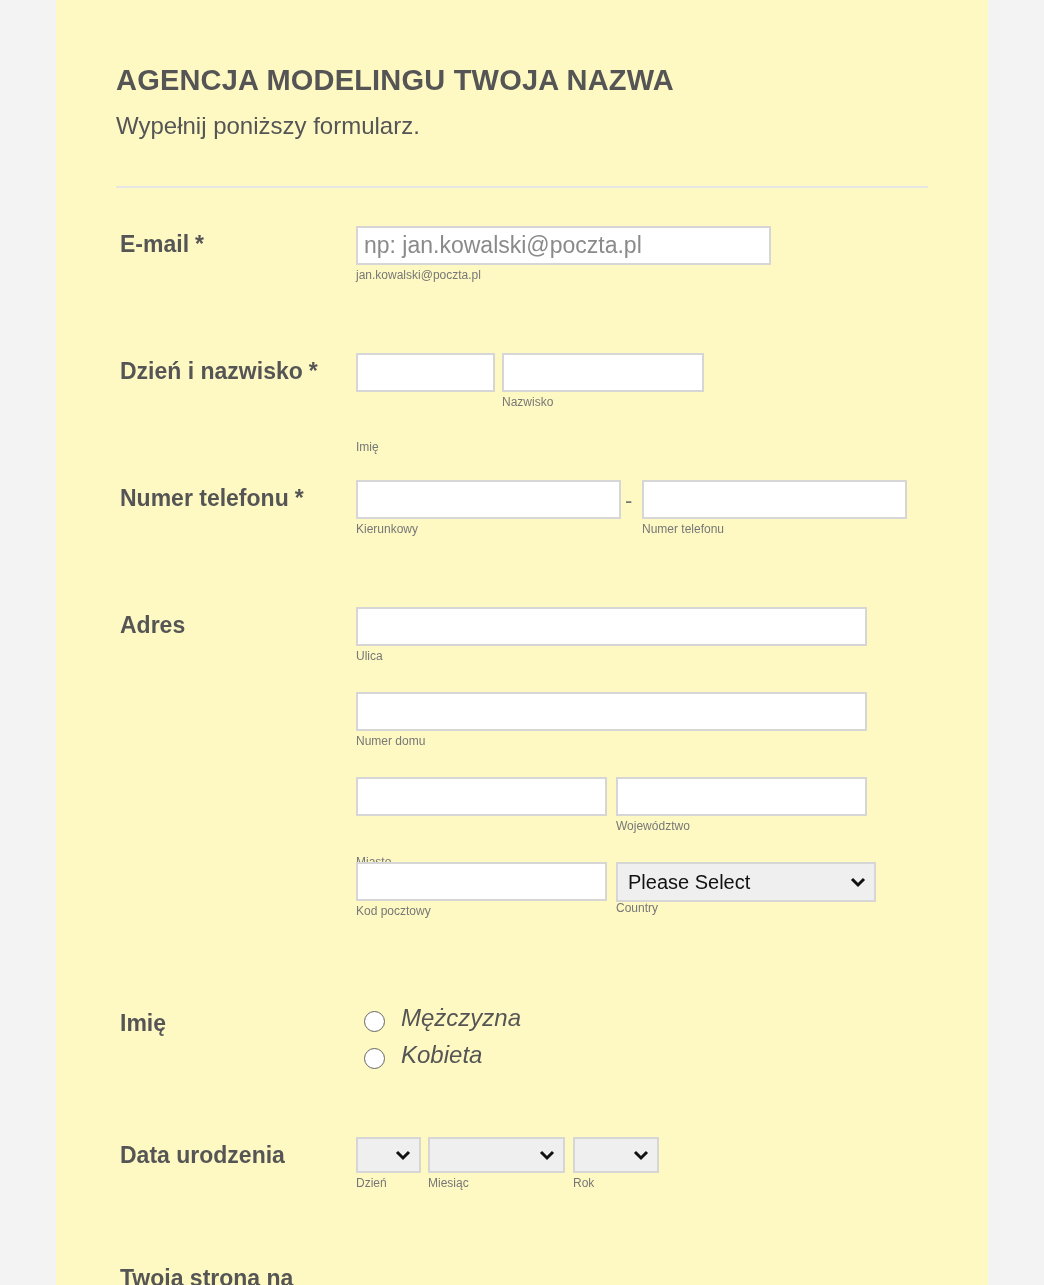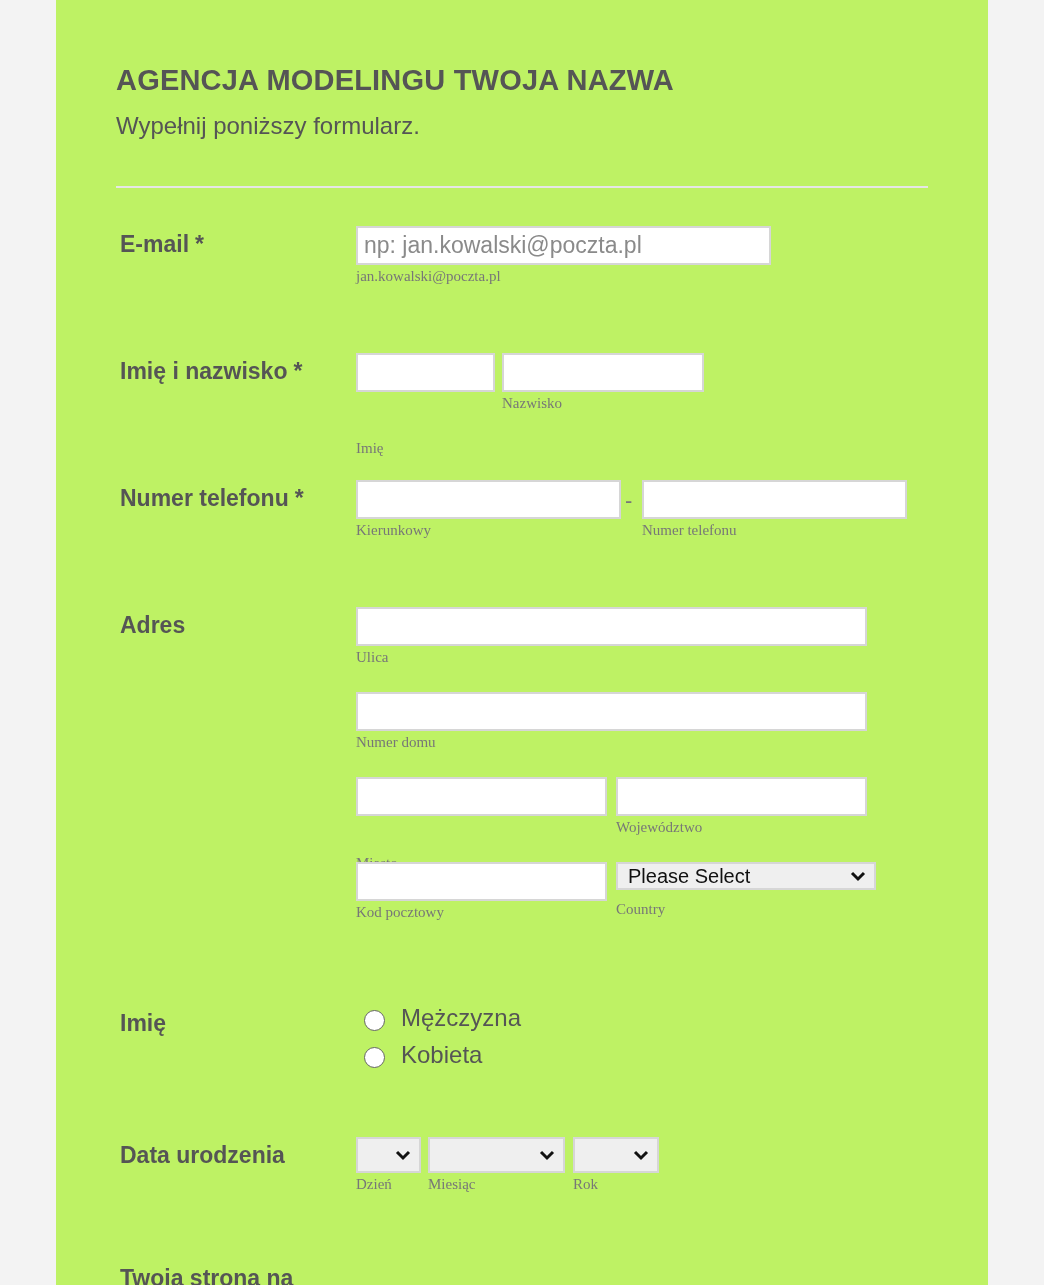--- a/index.html
+++ b/index.html
@@ -11,21 +11,21 @@
       font-family: "Liberation Sans", sans-serif;
       color: #555555;
       position: relative;
     }
     .card {
       position: absolute;
       left: 56px;
       top: 0;
       width: 932px;
       height: 1285px;
-      background: #bef264;
+      background: #fef9c3;
     }
     .abs { position: absolute; }
     .title {
       left: 60px; top: 64px;
       font-size: 29px; font-weight: bold; color: #555555;
       letter-spacing: 0.2px; white-space: nowrap;
     }
     .subtitle {
       left: 60px; top: 112px;
       font-size: 24px; color: #555555; white-space: nowrap;
@@ -45,35 +45,35 @@
       border: 2px solid #d6d6d6;
       background: #ffffff;
       font-family: "Liberation Sans", sans-serif;
       font-size: 23px;
       color: #555555;
       padding: 0 6px;
       margin: 0;
     }
     .input::placeholder { color: #8a8a8a; }
     .sub {
-      font-size: 15px; color: #777777; white-space: nowrap; font-family: Liberation Serif, serif;
+      font-size: 12px; color: #777777; white-space: nowrap;
     }
     .select {
       box-sizing: border-box;
       border: 2px solid #d6d6d6;
       background: #efefef;
       display: flex; align-items: center; justify-content: space-between;
       padding: 0 8px 0 10px;
       cursor: pointer;
     }
     .select .val { font-size: 20px; color: #111111; white-space: nowrap; }
     .chev {
       width: 16px; height: 12px; display: inline-block;
     }
-    .radio-row { display: flex; align-items: flex-start; }
+    .radio-row { display: flex; align-items: center; font-style: italic; }
     .radio {
       box-sizing: border-box;
       width: 21px; height: 21px;
       border: 1.5px solid #666666; border-radius: 50%;
       background: #ffffff;
       display: inline-block;
       margin-top: 6px;
     }
     .radio-label { font-size: 24px; color: #555555; margin-left: 16px; white-space: nowrap; }
     .dash { font-size: 22px; color: #777777; }
@@ -87,21 +87,21 @@
   <div class="abs subtitle">Wypełnij poniższy formularz.</div>
   <div class="abs divider"></div>
 
   <div class="abs label" style="top:231px;">
     <span>E-mail</span><span class="req">*</span>
   </div>
   <input class="abs input" style="left: 300px; top: 226px; width: 415px;" type="text" placeholder="np: jan.kowalski@poczta.pl">
   <div class="abs sub" style="left:300px; top:268px;">jan.kowalski@poczta.pl</div>
 
   <div class="abs label" style="top:358px;">
-    <span>Imię i nazwisko</span><span class="req">*</span>
+    <span>Dzień i nazwisko</span><span class="req">*</span>
   </div>
   <input class="abs input" style="left: 300px; top: 353px; width: 139px;" type="text">
   <div class="abs sub" style="left:300px; top:395px;margin-top:45px;">Imię</div>
   <input class="abs input" style="left: 446px; top: 353px; width: 202px;" type="text">
   <div class="abs sub" style="left:446px; top:395px;">Nazwisko</div>
 
   <div class="abs label" style="top:485px;">
     <span>Numer telefonu</span><span class="req">*</span>
   </div>
   <input class="abs input" style="left: 300px; top: 480px; width: 265px;" type="text">
@@ -120,21 +120,21 @@
 
   <input class="abs input" style="left: 300px; top: 777px; width: 251px;" type="text">
   <div class="abs sub" style="left:300px; top:855px;">Miasto</div>
 
   <input class="abs input" style="left: 560px; top: 777px; width: 251px;" type="text">
   <div class="abs sub" style="left:560px; top:819px;">Województwo</div>
 
   <input class="abs input" style="left: 300px; top: 862px; width: 251px;" type="text">
   <div class="abs sub" style="left:300px; top:904px;">Kod pocztowy</div>
 
-  <div class="abs select" style="left:560px; top:862px; width:260px; height:28px;">
+  <div class="abs select" style="left:560px; top:862px; width:260px; height:40px;">
     <span class="val">Please Select</span>
     <svg class="chev" viewBox="0 0 16 12">
       <polyline points="2,3 8,9 14,3" fill="none" stroke="#111" stroke-width="3"></polyline>
     </svg>
   </div>
   <div class="abs sub" style="left:560px; top:901px;">Country</div>
 
   <div class="abs label" style="top:1010px;">Imię</div>
   <div class="abs radio-row" style="left:308px; top:1004px;">
     <span class="radio"></span>

